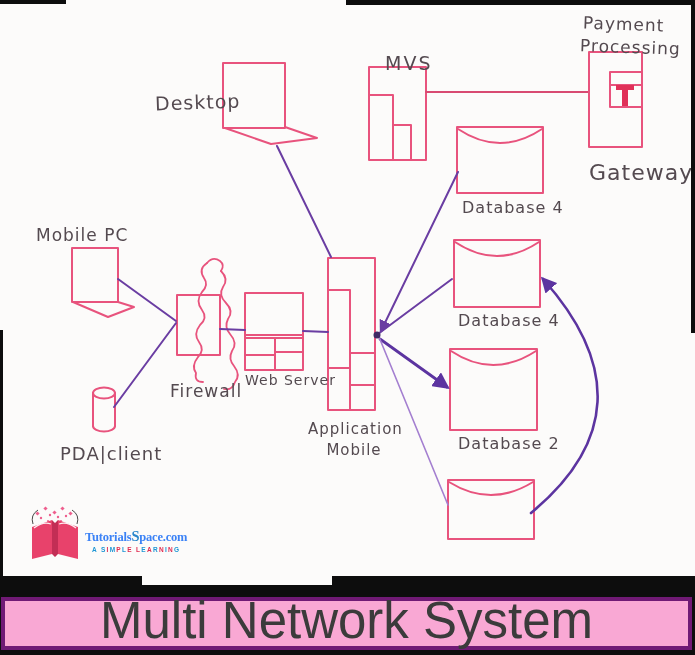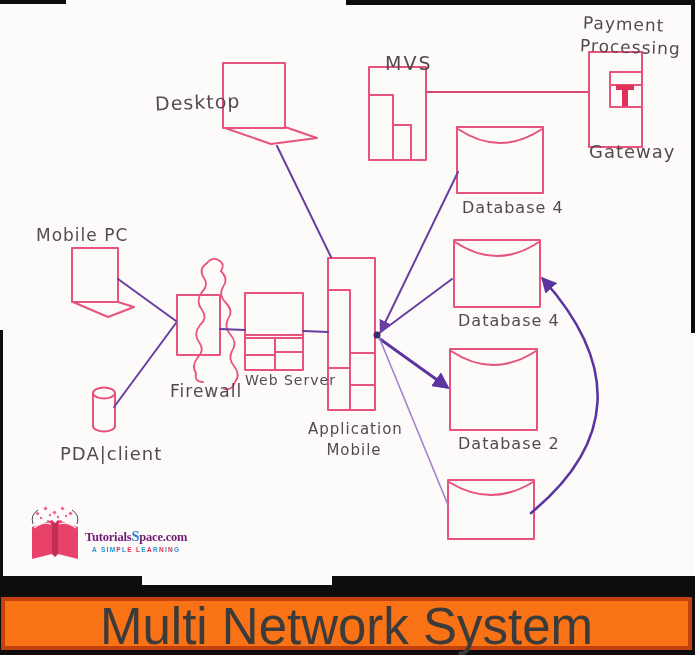--- a/index.html
+++ b/index.html
@@ -6,30 +6,30 @@
   #stage{position:relative;width:695px;height:655px;background:#fcfbfa;overflow:hidden;
          font-family:"Liberation Sans",sans-serif;}
   .artifact{position:absolute;background:#0d0d0d;}
   .white-patch{position:absolute;background:#fcfbfa;}
   svg{position:absolute;left:0;top:0;}
   .hand{position:absolute;font-family:"DejaVu Sans",sans-serif;color:#544a50;
         white-space:nowrap;letter-spacing:1px;}
   .hand.center{text-align:center;}
   
   #band{position:absolute;left:0;top:576px;width:695px;height:79px;background:#0d0d0d;}
-  #banner{position:absolute;left:1px;top:597px;width:691px;height:53px;background:#f97316;
-          border:4px solid #c2410c;box-sizing:border-box;display:flex;
-          align-items:flex-start;justify-content:center;}
+  #banner{position:absolute;left:1px;top:597px;width:691px;height:53px;background:#f9a8d4;
+          border:4px solid #701a75;box-sizing:border-box;display:flex;
+          align-items:flex-end;justify-content:center;}
   #banner .title{font-size:51px;color:#3b3b3b;letter-spacing:0px;line-height:1;
                  font-family:"Liberation Sans",sans-serif;}
   
   #logo{position:absolute;left:28px;top:505px;width:160px;height:66px;}
   #logo-name{position:absolute;left:57px;top:23px;font-family:"Liberation Serif",serif;
              font-weight:bold;font-size:12.5px;letter-spacing:-0.2px;white-space:nowrap;}
-  #logo-name .red{color:#701a75;}
+  #logo-name .red{color:#3b82f6;}
   #logo-name .blue{color:#2b87cc;font-size:14.5px;}
   #logo-tagline{position:absolute;left:64px;top:41px;font-size:6.5px;font-weight:bold;
                 letter-spacing:1.3px;white-space:nowrap;font-family:"Liberation Sans",sans-serif;}
   .alt-a{color:#1d96d4;}
   .alt-b{color:#e02b50;}
 </style>
 </head>
 <body>
 
 <div id="stage">
@@ -129,21 +129,21 @@
   <div class="hand" style="left:155px;top:91px;font-size:19px;transform:rotate(-2deg);">Desktop</div>
   <div class="hand" style="left:36px;top:225px;font-size:17px;">Mobile PC</div>
   <div class="hand" style="left:60px;top:443px;font-size:18px;">PDA|client</div>
   <div class="hand" style="left:170px;top:381px;font-size:17px;">Firewall</div>
   <div class="hand" style="left:245px;top:372px;font-size:14px;">Web Server</div>
   <div class="hand center" style="left:308px;top:420px;width:92px;font-size:15px;text-align:center;">Application</div>
   <div class="hand center" style="left:308px;top:441px;width:92px;font-size:15px;">Mobile</div>
   <div class="hand" style="left:385px;top:40px;font-size:19px;letter-spacing:2px;margin-top:12px;">MVS</div>
   <div class="hand" style="left:583px;top:14px;font-size:17px;transform:rotate(2deg);">Payment</div>
   <div class="hand" style="left:580px;top:37px;font-size:17px;transform:rotate(2deg);">Processing</div>
-  <div class="hand" style="left:589px;top:141px;font-size:18px;">Gateway</div>
+  <div class="hand" style="left:589px;top:160px;font-size:22px;">Gateway</div>
   <div class="hand" style="left:462px;top:198px;font-size:16px;">Database 4</div>
   <div class="hand" style="left:458px;top:311px;font-size:16px;">Database 4</div>
   <div class="hand" style="left:458px;top:434px;font-size:16px;">Database 2</div>
 
   <div id="logo">
     <svg width="54" height="56" viewBox="0 0 54 56">
 
       <g fill="#ee5f8e">
         <rect x="8" y="7" width="3" height="3" transform="rotate(45 9.5 8.5)"></rect>
         <rect x="16" y="2" width="3" height="3" transform="rotate(45 17.5 3.5)"></rect>

